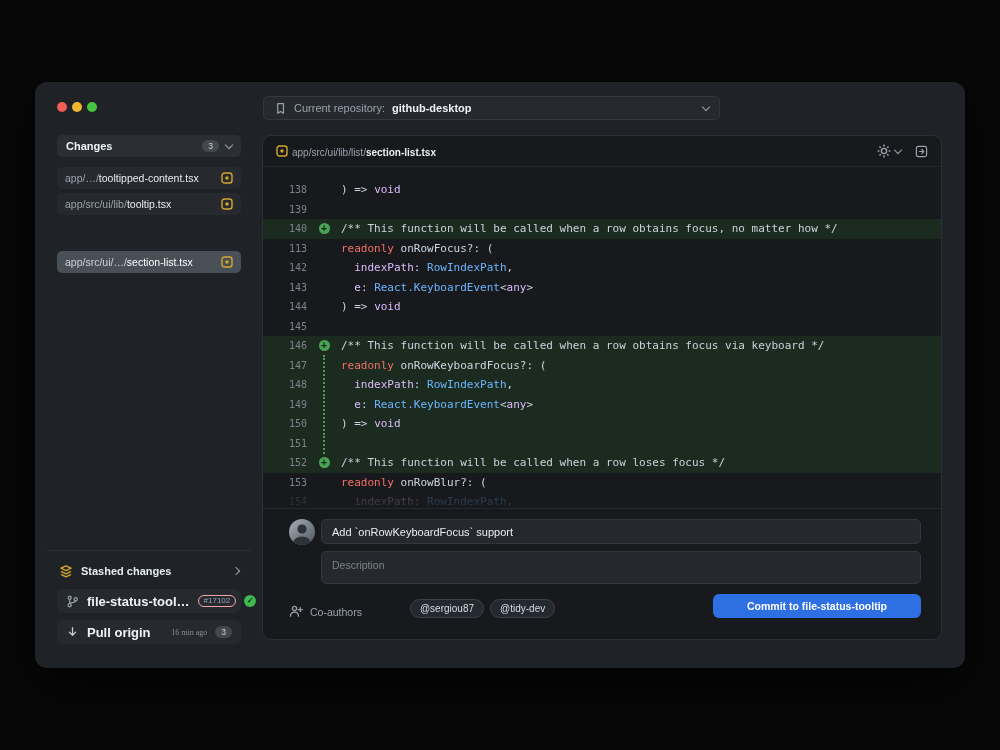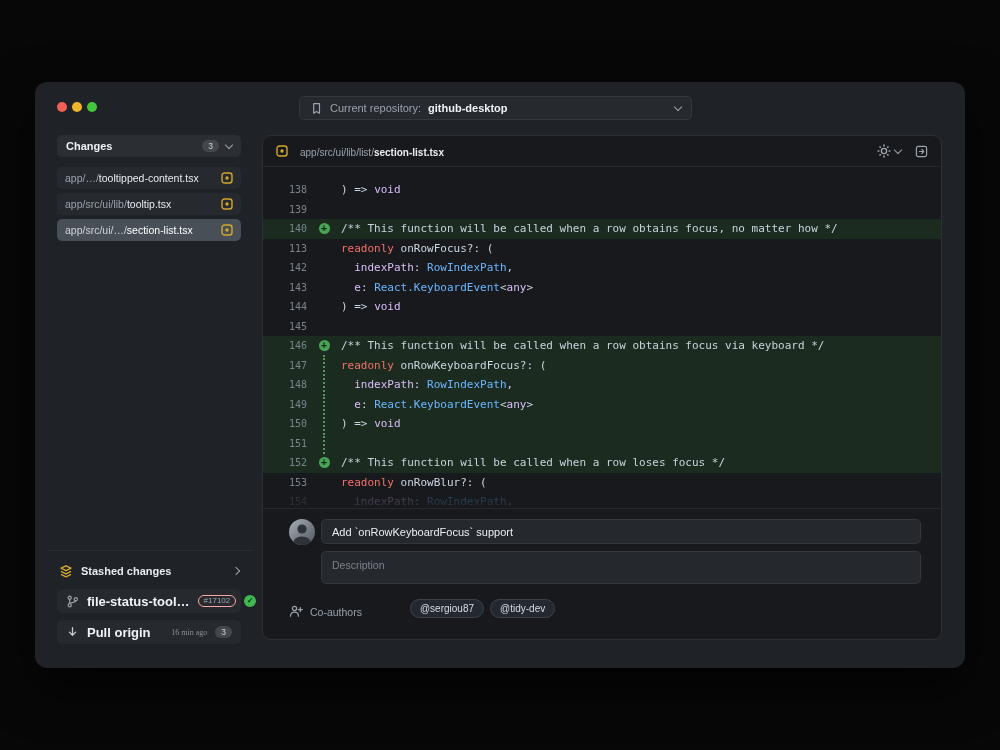--- a/index.html
+++ b/index.html
@@ -14,23 +14,23 @@
     background:#1f2226;border-radius:12px;
     box-shadow:0 18px 50px rgba(0,0,0,.6);
   }
   
   .lights{position:absolute;left:22px;top:20px;display:flex;gap:5px;}
   .light{width:10px;height:10px;border-radius:50%;display:inline-block;}
   .l-red{background:#f15e56}.l-yellow{background:#f0b52f}.l-green{background:#45c53d}
 
   
   .repo-select{
-    position:absolute;left:228px;top:14px;width:393px;height:24px;box-sizing:border-box;
+    position:absolute;left:228px;top:14px;width:457px;height:24px;box-sizing:border-box;
     background:#26292e;border:1px solid #34383e;border-radius:5px;
-    display:flex;align-items:center;gap:7px;padding:0 10px;font-size:11px;cursor:pointer;margin-left:36px;
+    display:flex;align-items:center;gap:7px;padding:0 10px;font-size:11px;cursor:pointer;
   }
   .repo-label{color:#9aa3ad}
   .repo-name{color:#eef3f8;font-weight:700}
   .chev-d{width:5px;height:5px;border-right:1.4px solid #9aa3ad;border-bottom:1.4px solid #9aa3ad;
     transform:rotate(45deg);display:inline-block;margin-top:-3px;flex:none;}
   .chev-r{width:5px;height:5px;border-right:1.4px solid #9aa3ad;border-bottom:1.4px solid #9aa3ad;
     transform:rotate(-45deg);display:inline-block;flex:none;}
   .ml-auto{margin-left:auto;}
 
   
@@ -41,21 +41,21 @@
   .changes-title{font-size:11px;font-weight:700;color:#eef3f8;}
   .count-pill{background:#43484f;color:#cfd6dd;font-size:8.5px;padding:1.5px 6px;border-radius:8px;line-height:1;}
   .changes-header .chev-d{margin-left:7px;}
 
   #file-list{position:absolute;left:22px;top:85px;width:184px;display:flex;flex-direction:column;gap:4px;}
   .file-row{
     height:22px;box-sizing:border-box;background:#26292d;border-radius:5px;
     display:flex;align-items:center;padding:0 8px;font-size:10.5px;
     white-space:nowrap;overflow:hidden;cursor:pointer;
   }
-  .file-row.selected{background:#484f57;}
+  .file-row.selected{background:#484f57;margin-top:32px;}
   .fprefix{color:#9aa3ad}.fname{color:#e6ecf2}
   .file-row.selected .fprefix{color:#ced4da}.file-row.selected .fname{color:#ffffff}
   .mod-icon{margin-left:auto;display:flex;flex:none;}
 
   .sidebar-bottom{
     position:absolute;left:12px;top:468px;width:204px;box-sizing:border-box;
     border-top:1px solid #2b2f34;padding:9px 10px 0;
   }
   .srow{display:flex;align-items:center;gap:8px;box-sizing:border-box;cursor:pointer;}
   .stash-row{height:22px;padding:0 2px;}
@@ -65,21 +65,21 @@
   .pr-pill{font-size:8px;color:#9aa3ad;border:1px solid #fca5a5;border-radius:7px;padding:1px 5px;line-height:1;}
   .check-circle{width:12px;height:12px;border-radius:50%;background:#3fb950;color:#0b2912;
     font-size:8px;line-height:12px;text-align:center;font-weight:700;flex:none;}
   .time-label{font-size:8px;color:#8a929b;font-family:Liberation Serif, serif;}
 
   
   .panel{
     position:absolute;left:227px;top:53px;width:680px;height:505px;box-sizing:border-box;
     background:#17191d;border:1px solid #2c3036;border-radius:9px;overflow:hidden;
   }
-  .panel-header{height:30px;border-bottom:1px solid #24282d;display:flex;align-items:center;padding:0 13px;gap:12px;}
+  .panel-header{height:30px;border-bottom:1px solid #24282d;display:flex;align-items:center;padding:0 13px;gap:4px;}
   .dpath{font-size:10px;color:#9aa3ad}
   .dname{font-size:10px;color:#e9eef3;font-weight:600;}
   .hdr-actions{margin-left:auto;display:flex;align-items:center;gap:14px;}
   .gear-group{display:flex;align-items:center;gap:4px;cursor:pointer;}
   .hdr-btn{cursor:pointer;display:flex;align-items:center;}
 
   .diff{
     position:absolute;left:0;right:0;top:31px;bottom:118px;overflow:hidden;
     padding-top:13px;font-family:"DejaVu Sans Mono",monospace;font-size:11px;
   }
@@ -373,17 +373,18 @@
             <circle cx="5.5" cy="4.5" r="2.1"></circle>
             <path d="M1.5 12.2 c0-2.6 1.8-4.1 4-4.1 s4 1.5 4 4.1"></path>
             <path d="M11.3 3.6 v4 M9.3 5.6 h4"></path>
           </svg>
         </span>
         <span class="coauthors-label">Co-authors</span>
         <div class="badges" id="coauthor-badges">
             <span class="badge">@sergiou87</span>
             <span class="badge">@tidy-dev</span>
           </div>
+        <button class="commit-btn">Commit to file-status-tooltip</button>
       </div>
     </div>
   </section>
 
 </div>
 
 </body></html>

